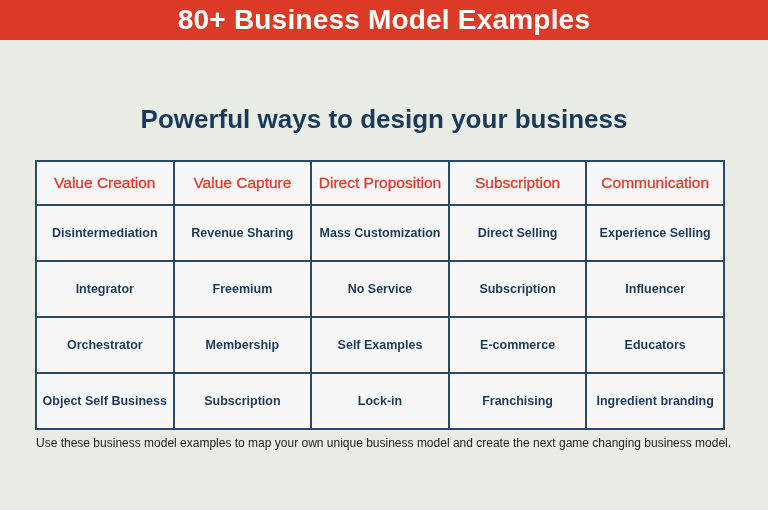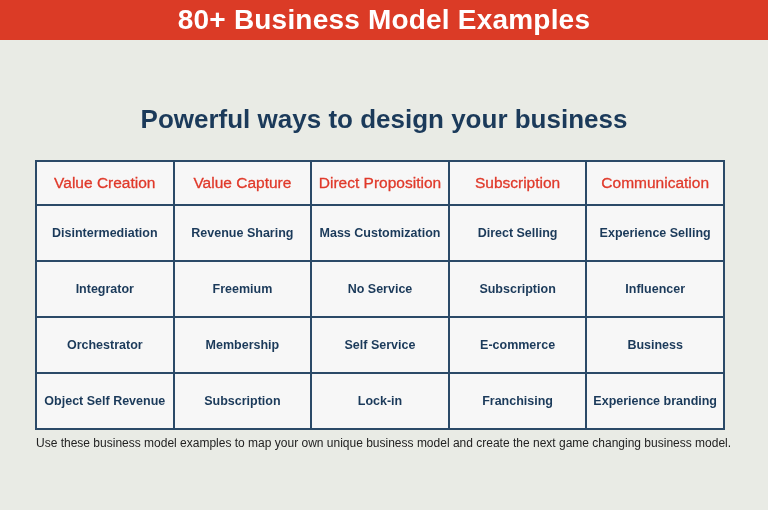--- a/index.html
+++ b/index.html
@@ -71,27 +71,27 @@
     <tr>
       <td>Integrator</td>
       <td>Freemium</td>
       <td>No Service</td>
       <td>Subscription</td>
       <td>Influencer</td>
     </tr>
     <tr>
       <td>Orchestrator</td>
       <td>Membership</td>
-      <td>Self Service</td>
+      <td>Self Examples</td>
       <td>E-commerce</td>
-      <td>Business</td>
+      <td>Educators</td>
     </tr>
     <tr>
-      <td>Object Self Revenue</td>
+      <td>Object Self Business</td>
       <td>Subscription</td>
       <td>Lock-in</td>
       <td>Franchising</td>
-      <td>Experience branding</td>
+      <td>Ingredient branding</td>
     </tr>
   </tbody>
 </table>
 
 <p class="caption">Use these business model examples to map your own unique business model and create the next game changing business model.</p>
 
 </body></html>

